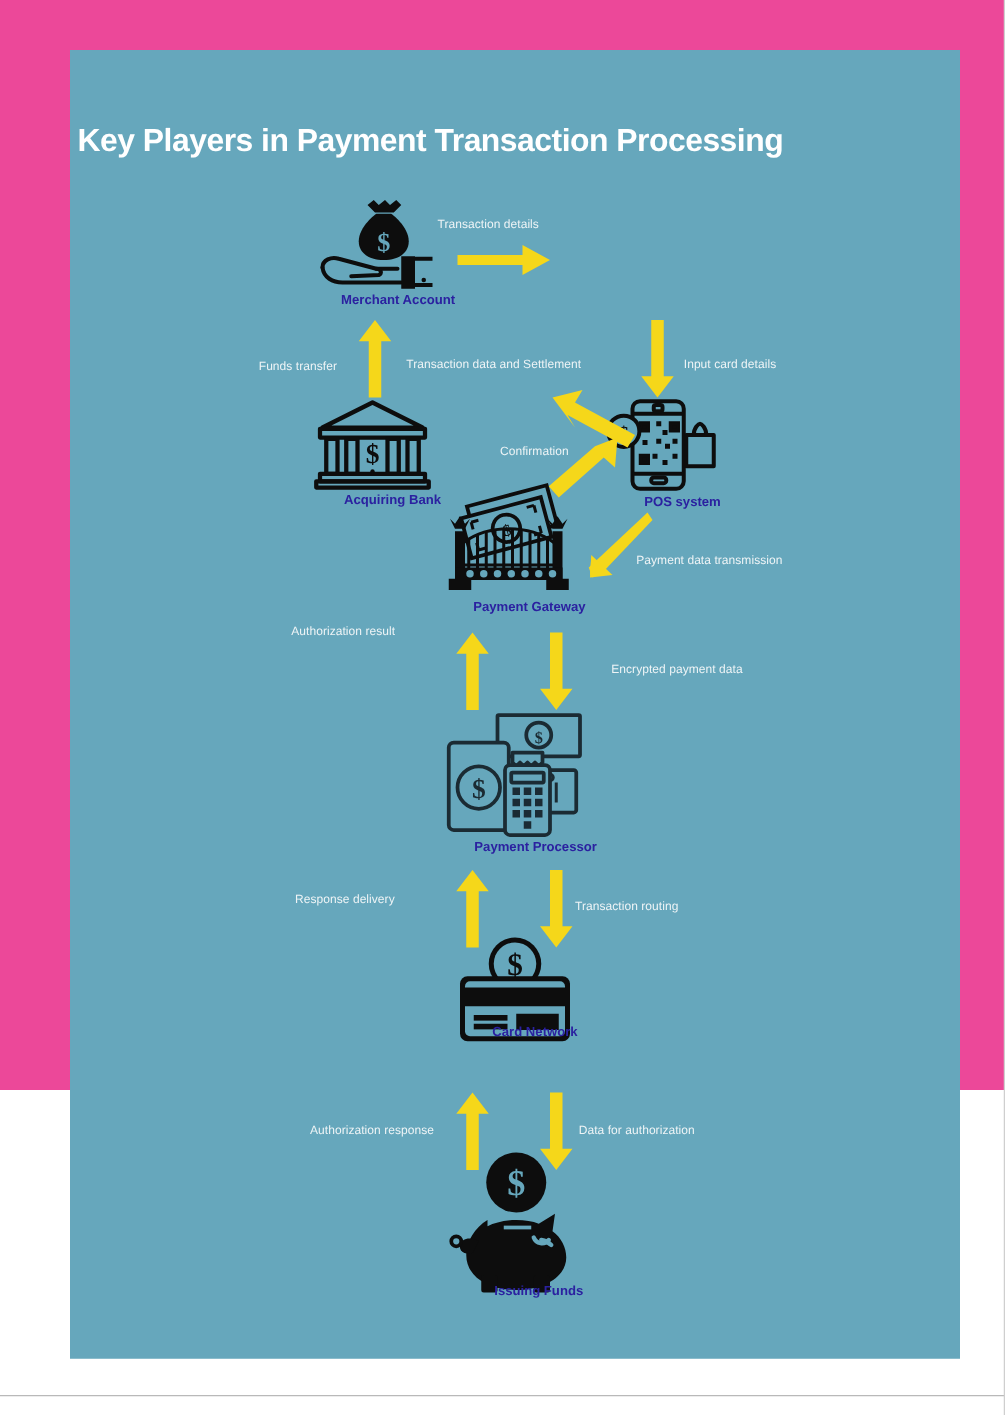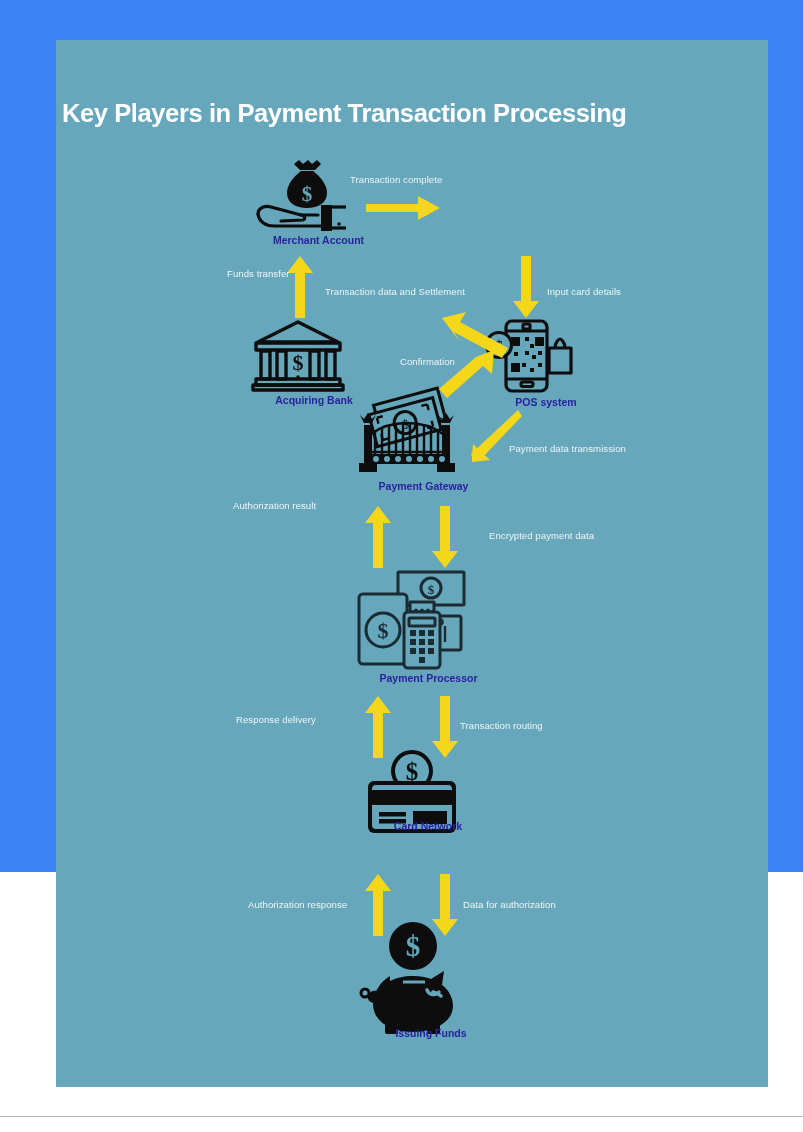--- a/index.html
+++ b/index.html
@@ -1,19 +1,19 @@
 <!DOCTYPE html>
 <html><head>
 <meta charset="utf-8">
 <style>
   html,body{margin:0;padding:0;background:#ffffff;}
   body{width:804px;height:1132px;position:relative;overflow:hidden;
        font-family:"Liberation Sans","DejaVu Sans",sans-serif;}
 
-  #page{position:absolute;left:0;top:0;width:804px;height:872px;background:#3b82f6;}
+  #page{position:absolute;left:0;top:0;width:804px;height:872px;background:#ec4899;}
   #page-border-bottom{position:absolute;left:0;top:1116px;width:804px;height:1px;background:#b9b9b9;}
   #page-border-right{position:absolute;left:803px;top:0;width:1px;height:1132px;background:#cfcfcf;}
 
   #canvas{position:absolute;left:56px;top:40px;width:712px;height:1047px;background:#66a7bc;}
 
   .title{position:absolute;left:62px;top:99px;width:600px;
          font-size:25.5px;font-weight:bold;color:#ffffff;letter-spacing:-0.4px;
          white-space:nowrap;}
 
   .node{position:absolute;}
@@ -271,23 +271,23 @@
   </svg>
 
   <svg class="arrow" style="left:364px;top:874px;" width="28" height="62" viewBox="0 0 28 62">
     <path d="M14 0 l13 17 h-8 v45 h-10 v-45 h-8 z" fill="#f5d71a"></path>
   </svg>
 
   <svg class="arrow" style="left:431px;top:874px;" width="28" height="62" viewBox="0 0 28 62">
     <path d="M14 62 l13 -17 h-8 v-45 h-10 v45 h-8 z" fill="#f5d71a"></path>
   </svg>
 
-  <div class="flowlabel" style="left:350px;top:174px;">Transaction complete</div>
-
-  <div class="flowlabel" style="left:207px;top:268px;margin-left:20px;">Funds transfer</div>
+  <div class="flowlabel" style="left:350px;top:174px;">Transaction details</div>
+
+  <div class="flowlabel" style="left:207px;top:288px;">Funds transfer</div>
 
   <div class="flowlabel" style="left:325px;top:286px;">Transaction data and Settlement</div>
 
   <div class="flowlabel" style="left:547px;top:286px;">Input card details</div>
 
   <div class="flowlabel" style="left:400px;top:356px;">Confirmation</div>
 
   <div class="flowlabel" style="left:509px;top:443px;">Payment data transmission</div>
 
   <div class="flowlabel" style="left:233px;top:500px;">Authorization result</div>

